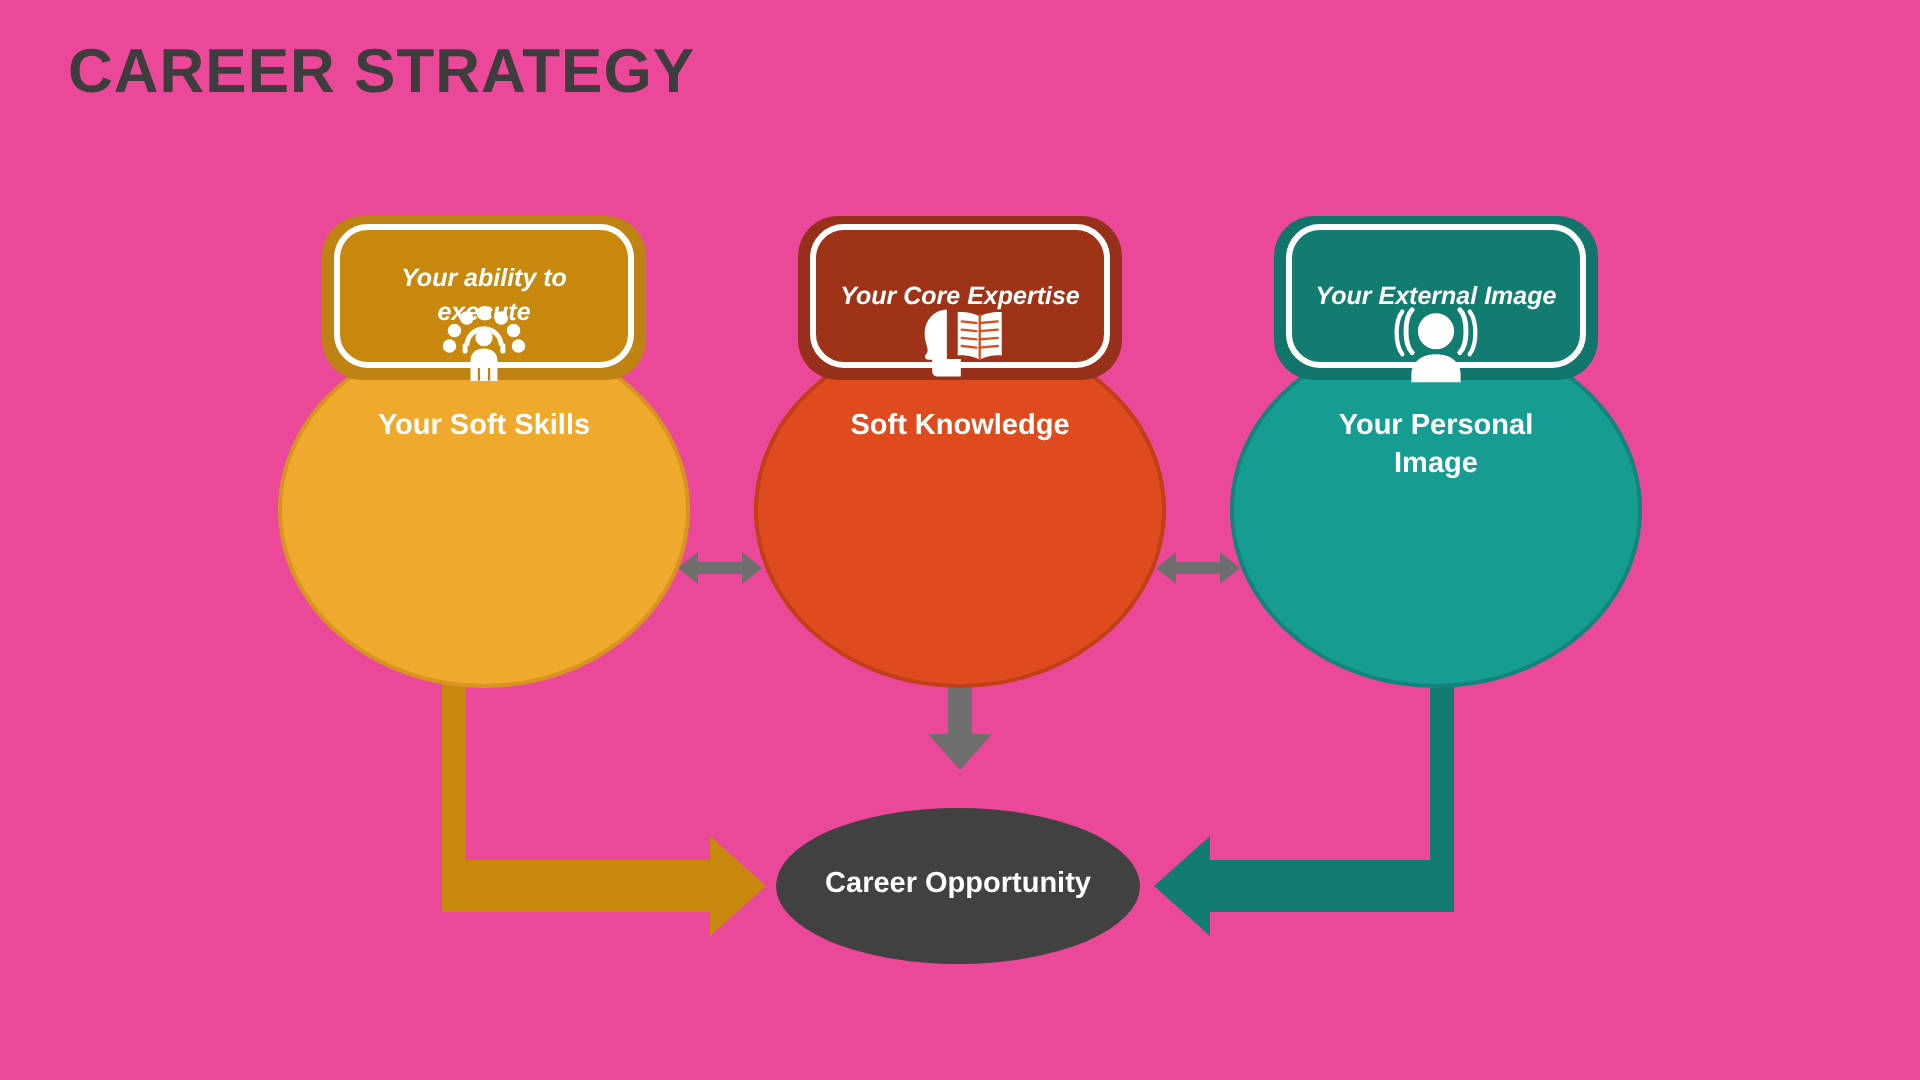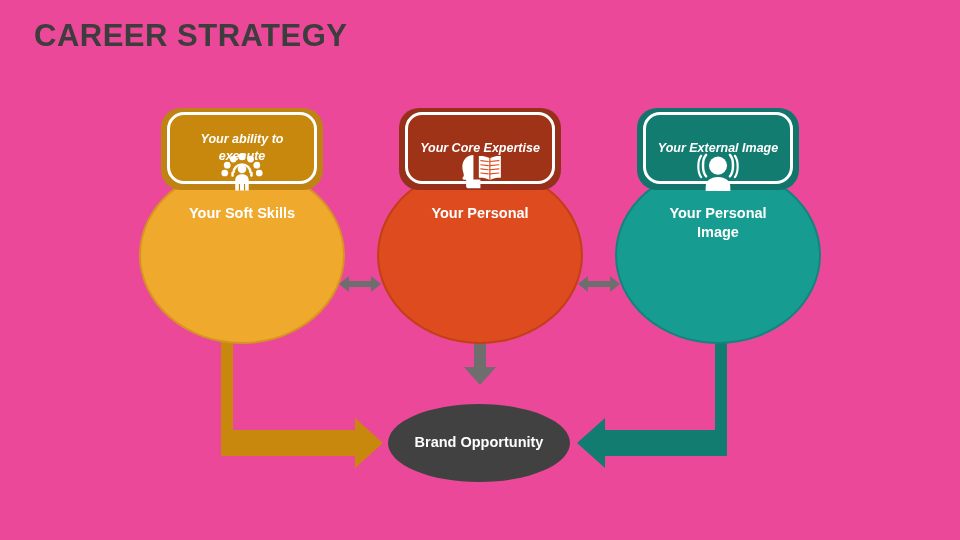--- a/index.html
+++ b/index.html
@@ -218,21 +218,21 @@
           <line x1="44" y1="19" x2="55" y2="18"></line>
           <line x1="44" y1="24" x2="55" y2="23"></line>
           <line x1="44" y1="29" x2="55" y2="28"></line>
           <line x1="33" y1="13" x2="42" y2="14"></line>
           <line x1="33" y1="18" x2="42" y2="19"></line>
           <line x1="33" y1="23" x2="42" y2="24"></line>
           <line x1="33" y1="28" x2="42" y2="29"></line>
           <line x1="44" y1="9" x2="44" y2="36"></line>
         </g>
       </svg>
-      <div class="bubble-label">Your Personal</div>
+      <div class="bubble-label">Soft Knowledge</div>
     </div>
   </div>
 
   <div class="pillar pillar-3">
     <div class="tag-outer" style="background: rgb(17, 117, 107);"></div>
     <div class="tag-inner" style="background: rgb(19, 124, 113); justify-content: center;">
       <span class="tag-text">Your External Image</span>
     </div>
     <div class="bubble" style="background: rgb(23, 156, 146); border: 2px solid rgb(17, 133, 124);"></div>
     <div class="bubble-content">
@@ -266,16 +266,16 @@
 
   <svg class="elbow-left" viewBox="0 0 170 140">
     <path d="M18 0 L18 100 L140 100 L140 88 L168 113 L140 138 L140 126 L18 126 L6 126 L6 0 Z" fill="#C8880E"></path>
   </svg>
 
   <svg class="elbow-right" viewBox="0 0 175 140">
     <path d="M157 0 L157 126 L35 126 L35 138 L7 113 L35 88 L35 100 L145 100 L145 0 Z" fill="#137C71"></path>
   </svg>
 
   <div id="outcome" style="background: rgb(65, 65, 65);">
-    <div id="outcome-label">Brand Opportunity</div>
+    <div id="outcome-label">Career Opportunity</div>
   </div>
 
 </div>
 
 </body></html>

